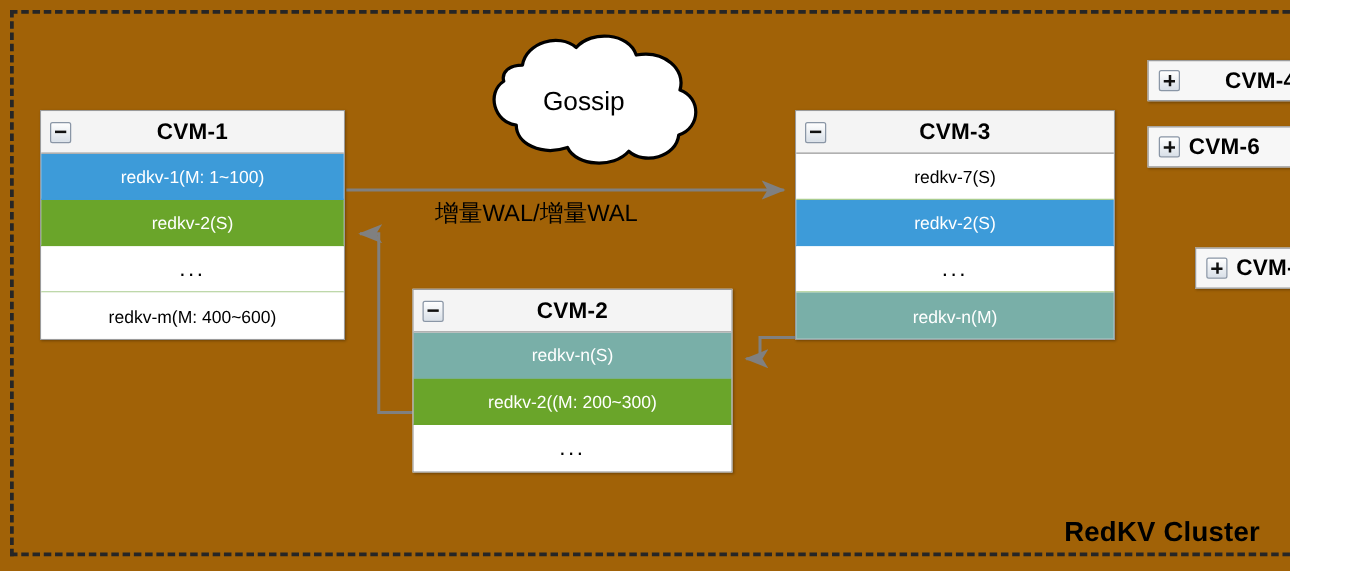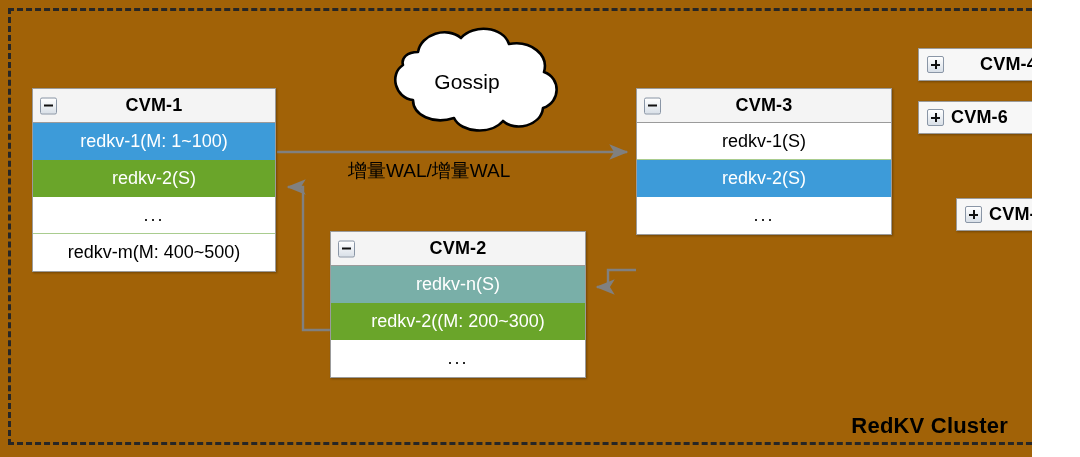--- a/index.html
+++ b/index.html
@@ -90,21 +90,21 @@
   .toggle-icon .bar-h { width: 9px; height: 2px; }
   .toggle-icon .bar-v { width: 2px; height: 9px; }
 
   
   .row {
     box-sizing: border-box;
     height: 37px;
     display: flex;
     align-items: center;
     justify-content: center;
-    font-size: 18px;
+    font-size: 14px;
     color: #000000;
     background: #ffffff;
     border-bottom: 1px solid #a9cc8f;
     white-space: nowrap;
   }
   .row:last-child { border-bottom: none; }
   .row.blue  { background: #3d9bd9; color: #ffffff; border-bottom-color: #3d9bd9; }
   .row.green { background: #6aa52a; color: #ffffff; border-bottom-color: #6aa52a; }
   .row.teal  { background: #79afa8; color: #ffffff; border-bottom-color: #79afa8; }
   .row.ellipsis { font-size: 18px; letter-spacing: 2px; }
@@ -205,21 +205,21 @@
   <div class="node" id="node-cvm-1" style="left:32px; top:88px; width:244px;">
     <div class="node-header">
       <span class="toggle-icon">
         <span class="bar-h"></span>
       </span>
       <span class="node-title">CVM-1</span>
     </div>
     <div class="row blue">redkv-1(M: 1~100)</div>
     <div class="row green">redkv-2(S)</div>
     <div class="row ellipsis">...</div>
-    <div class="row">redkv-m(M: 400~500)</div>
+    <div class="row">redkv-m(M: 400~600)</div>
   </div>
 
   <div class="node" id="node-cvm-2" style="left:330px; top:231px; width:256px;">
     <div class="node-header">
       <span class="toggle-icon">
         <span class="bar-h"></span>
       </span>
       <span class="node-title">CVM-2</span>
     </div>
     <div class="row teal">redkv-n(S)</div>
@@ -227,23 +227,24 @@
     <div class="row ellipsis">...</div>
   </div>
 
   <div class="node" id="node-cvm-3" style="left:636px; top:88px; width:256px;">
     <div class="node-header">
       <span class="toggle-icon">
         <span class="bar-h"></span>
       </span>
       <span class="node-title">CVM-3</span>
     </div>
-    <div class="row">redkv-1(S)</div>
+    <div class="row">redkv-7(S)</div>
     <div class="row blue">redkv-2(S)</div>
     <div class="row ellipsis">...</div>
+    <div class="row teal">redkv-n(M)</div>
   </div>
 
   <div class="node-collapsed" style="left:918px; top:48px; width:138px; height:33px;gap:36px;">
     <span class="toggle-icon">
       <span class="bar-h"></span>
         <span class="bar-v"></span>
     </span>
     <span class="node-title">CVM-4</span>
   </div>
 

